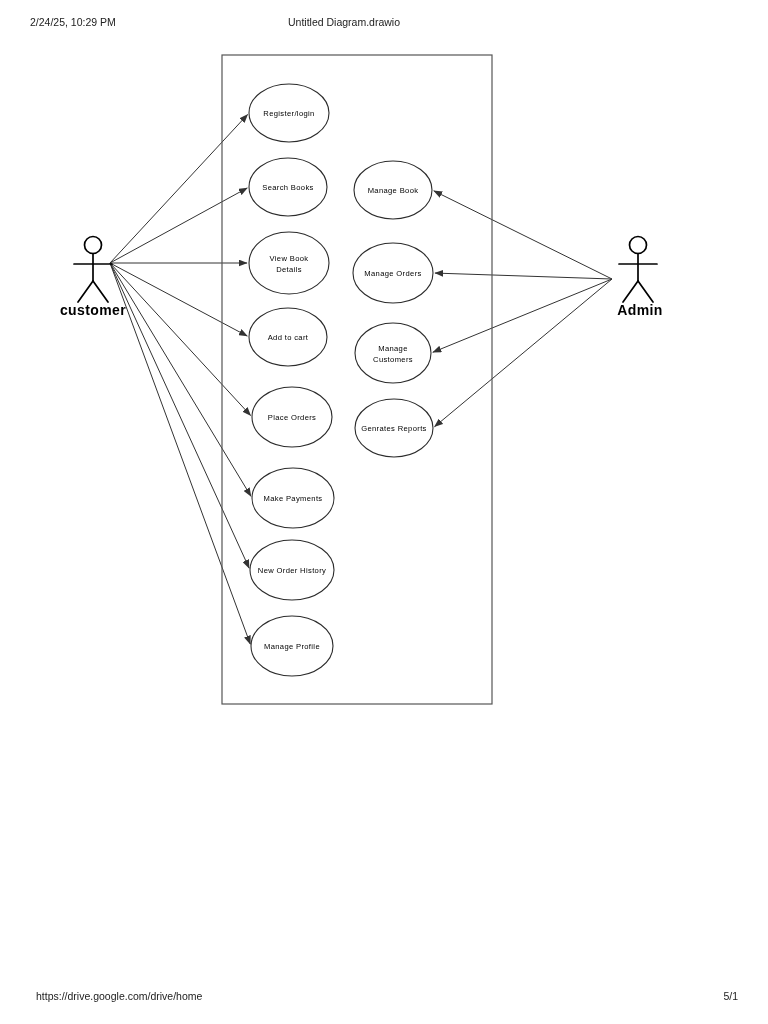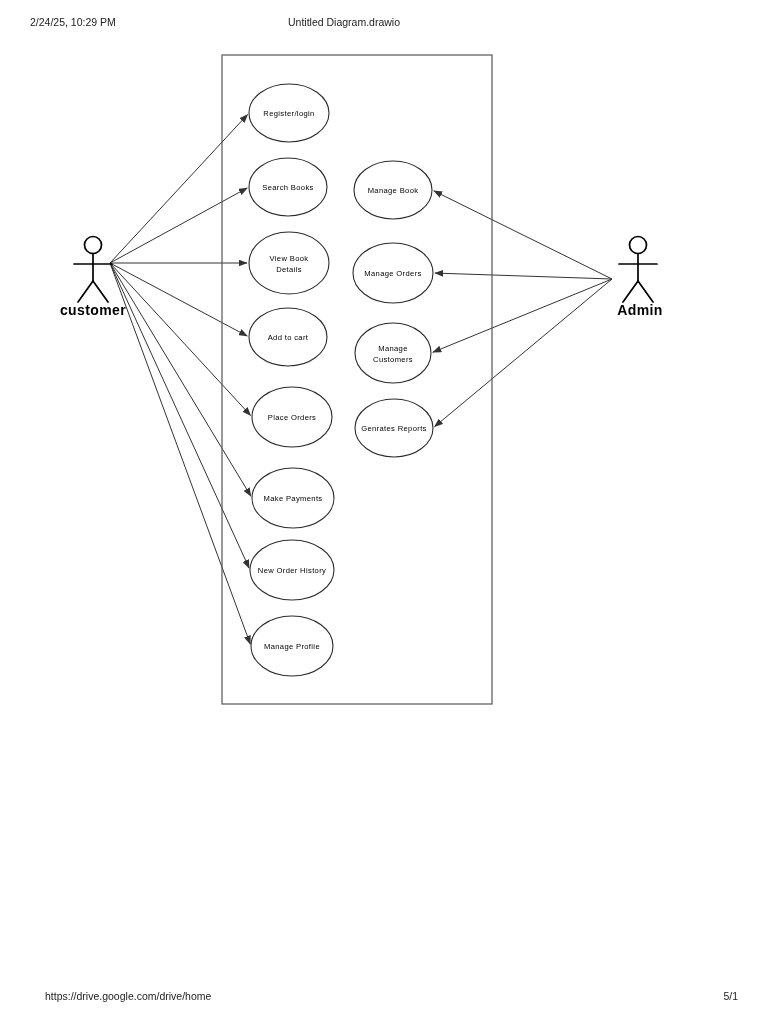--- a/index.html
+++ b/index.html
@@ -45,21 +45,21 @@
   .print-footer {
     position: absolute;
     left: 0; top: 990px;
     width: 768px;
     height: 16px;
     font-size: 10.5px;
     color: #222;
   }
   .print-footer .ftr-left {
     position: absolute;
-    left: 45px; top: 0;
+    left: 36px; top: 0;
     white-space: nowrap;
   }
   .print-footer .ftr-right {
     position: absolute;
     right: 30px; top: 0;
     white-space: nowrap;
   }
   .diagram-wrap {
     position: absolute;
     left: 0; top: 40px;

